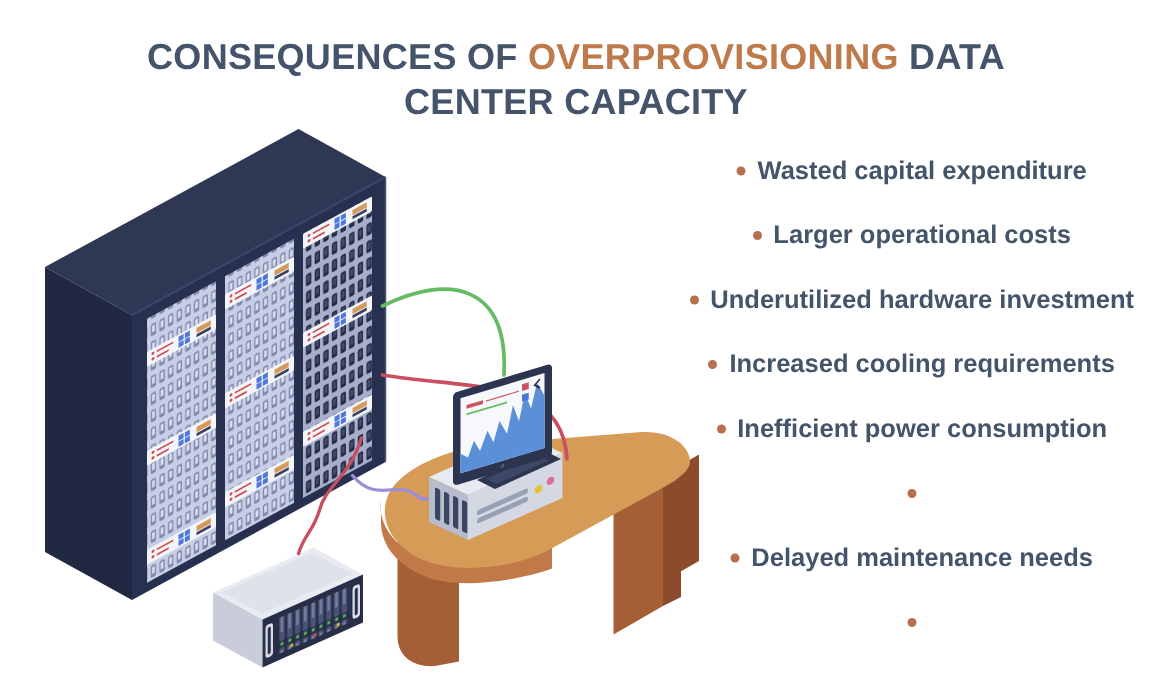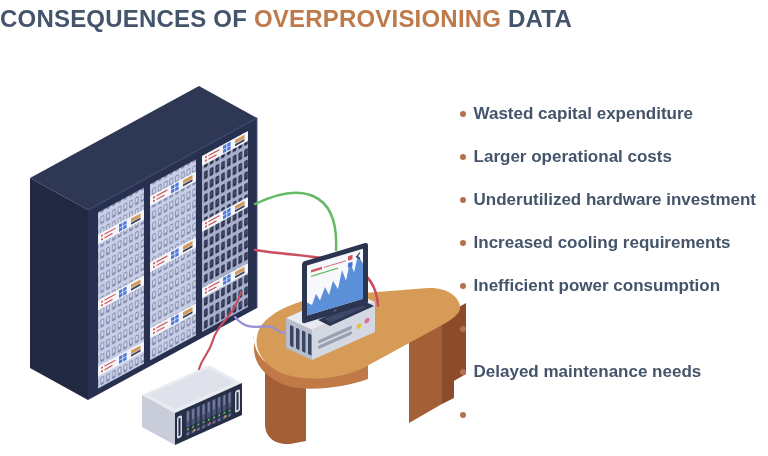--- a/index.html
+++ b/index.html
@@ -1,40 +1,41 @@
 <!DOCTYPE html>
 <html><head>
 <meta charset="utf-8">
 <style>
   html,body{margin:0;padding:0;}
   body{
     width:768px;height:456px;position:relative;overflow:hidden;
     background:#ffffff;font-family:"Liberation Sans",sans-serif;
   }
   .title{
-    position:absolute;top:4px;left:0;right:0;
+    position:absolute;top:24px;left:0;right:0;text-align:center;
     font-size:24px;font-weight:700;line-height:30px;color:#44546A;
     letter-spacing:.2px;
   }
   .title .hl{color:#BE7A4A;}
   .illustration{position:absolute;left:15px;top:80px;width:460px;height:376px;}
   .consequences{
     position:absolute;top:92px;right:12px;margin:0;padding:0;list-style:none;
   }
   .consequences li{
-    height:43px;display:flex;align-items:center;justify-content:flex-start;gap:8px;
+    height:43px;display:flex;align-items:center;justify-content:center;gap:8px;
     font-size:17px;font-weight:700;color:#44546A;white-space:nowrap;
   }
   .bullet{width:6px;height:6px;border-radius:50%;background:#B5714E;flex:0 0 auto;}
 </style>
 </head>
 <body>
 
 <div class="title">
   <div><span>CONSEQUENCES OF</span> <span class="hl">OVERPROVISIONING</span> <span>DATA</span></div>
+  <div>CENTER CAPACITY</div>
 </div>
 
 <div class="illustration">
 <svg width="460" height="376" viewBox="0 0 460 376" xmlns="http://www.w3.org/2000/svg">
   <defs>
     <pattern id="pSlotL" width="5.75" height="11.5" patternUnits="userSpaceOnUse">
       <rect width="5.75" height="11.5" fill="#c7cee6"></rect>
       <rect x="1" y="1.8" width="3.6" height="8" rx="1" fill="#8089ad"></rect>
       <rect x="1.9" y="3" width="1.8" height="4.5" fill="#dde1f0"></rect>
     </pattern>

